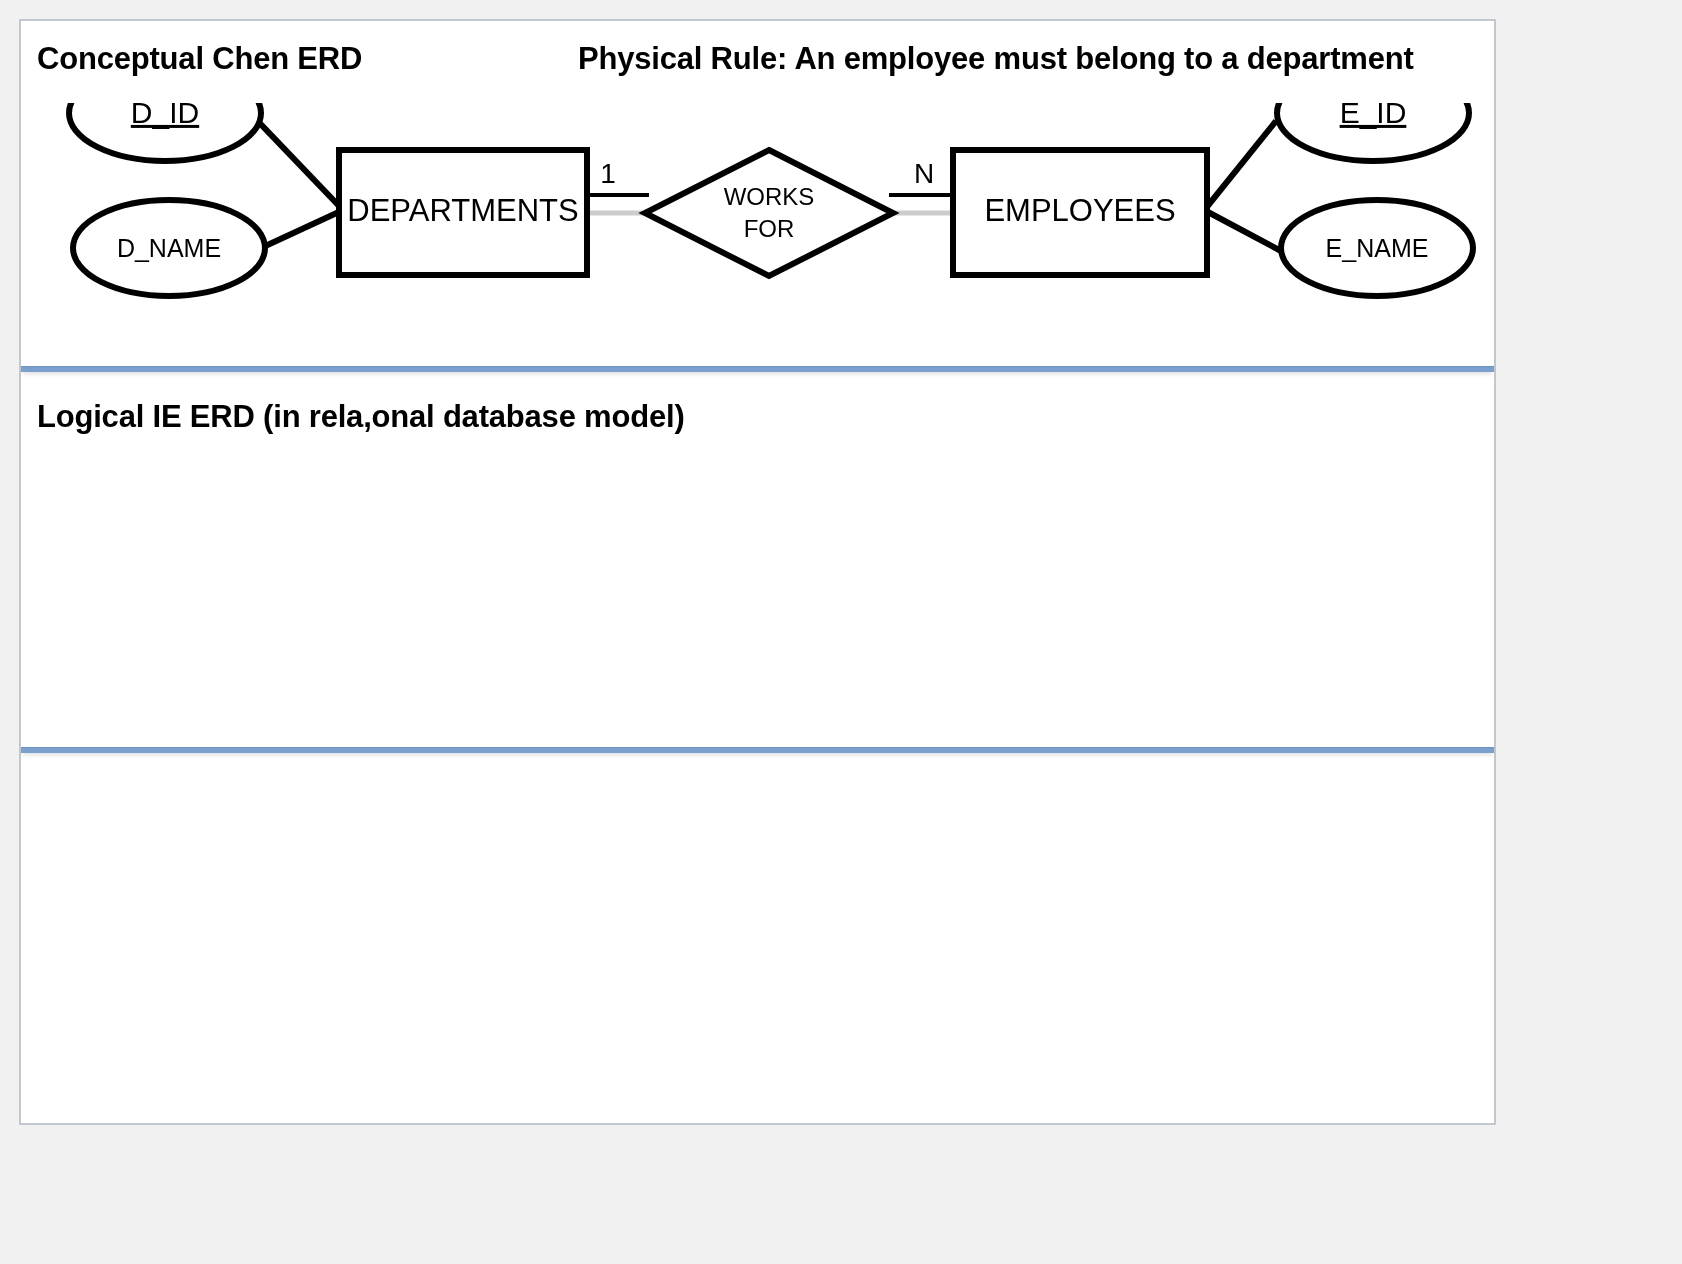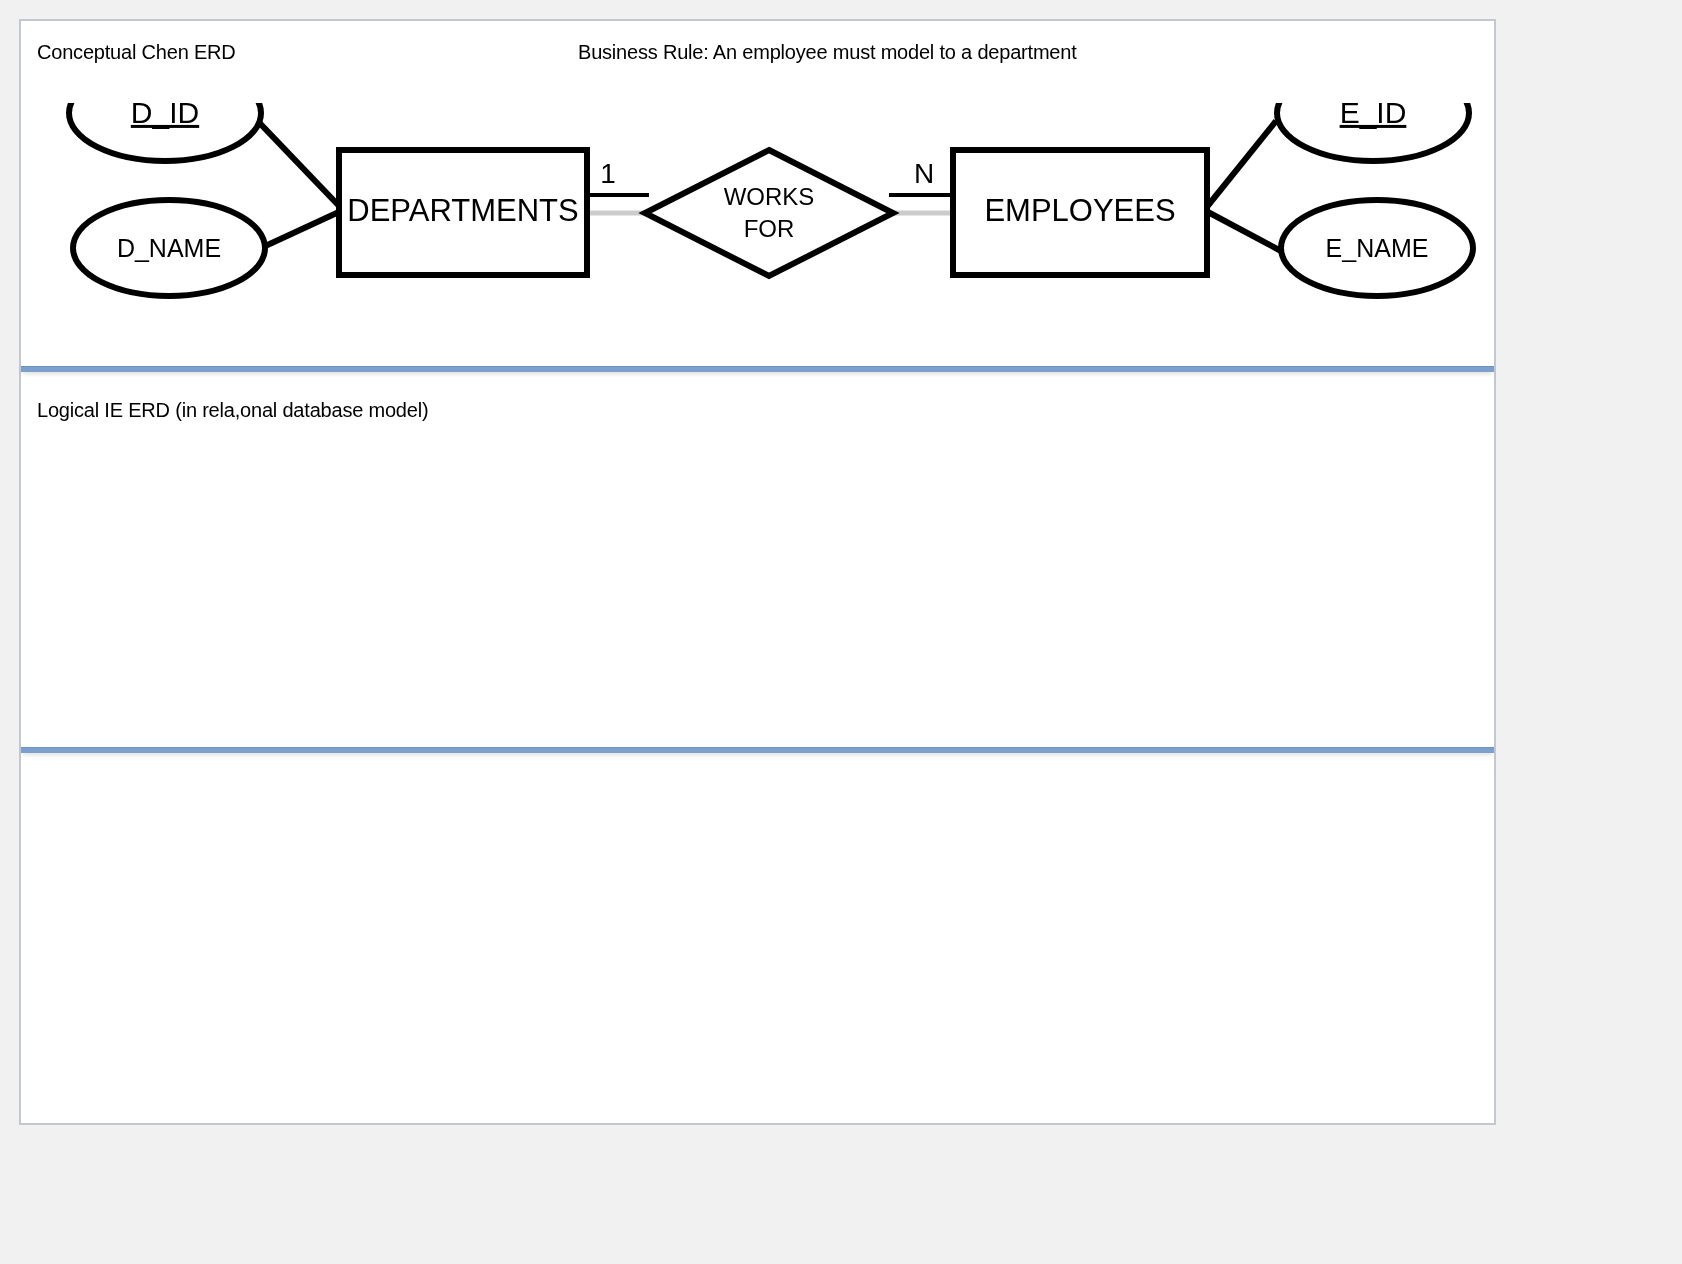--- a/index.html
+++ b/index.html
@@ -32,22 +32,22 @@
   #section-conceptual {
     position: absolute;
     left: 0;
     top: 0;
     width: 100%;
     height: 345px;
   }
   .heading {
     position: absolute;
     color: #000000;
-    font-size: 20px;
-    font-weight: 400;
+    font-size: 31px;
+    font-weight: 700;
     white-space: nowrap;
     letter-spacing: -0.2px;
   }
   #conceptual-title { left: 16px; top: 20px; }
   #business-rule    { left: 557px; top: 20px; }
 
   #erd-svg {
     position: absolute;
     left: 0;
     top: 82px;
@@ -129,21 +129,21 @@
 </head>
 <body>
 
 <div id="page">
   <div id="card">
 
     <div id="section-conceptual">
 
       <div class="heading" id="conceptual-title">Conceptual Chen ERD</div>
 
-      <div class="heading" id="business-rule">Business Rule: An employee must model to a department</div>
+      <div class="heading" id="business-rule">Physical Rule: An employee must belong to a department</div>
 
       <svg id="erd-svg" viewBox="0 0 1477 260" preserveAspectRatio="xMidYMid meet">
 
         <line class="erd-connector" x1="565" y1="110" x2="630" y2="110"></line>
         <line class="erd-connector" x1="866" y1="110" x2="930" y2="110"></line>
 
         <line class="erd-line" x1="232" y1="13" x2="320" y2="105"></line>
         <line class="erd-line" x1="240" y1="145" x2="320" y2="108"></line>
 
         <line class="erd-line" x1="1185" y1="105" x2="1255" y2="18"></line>

